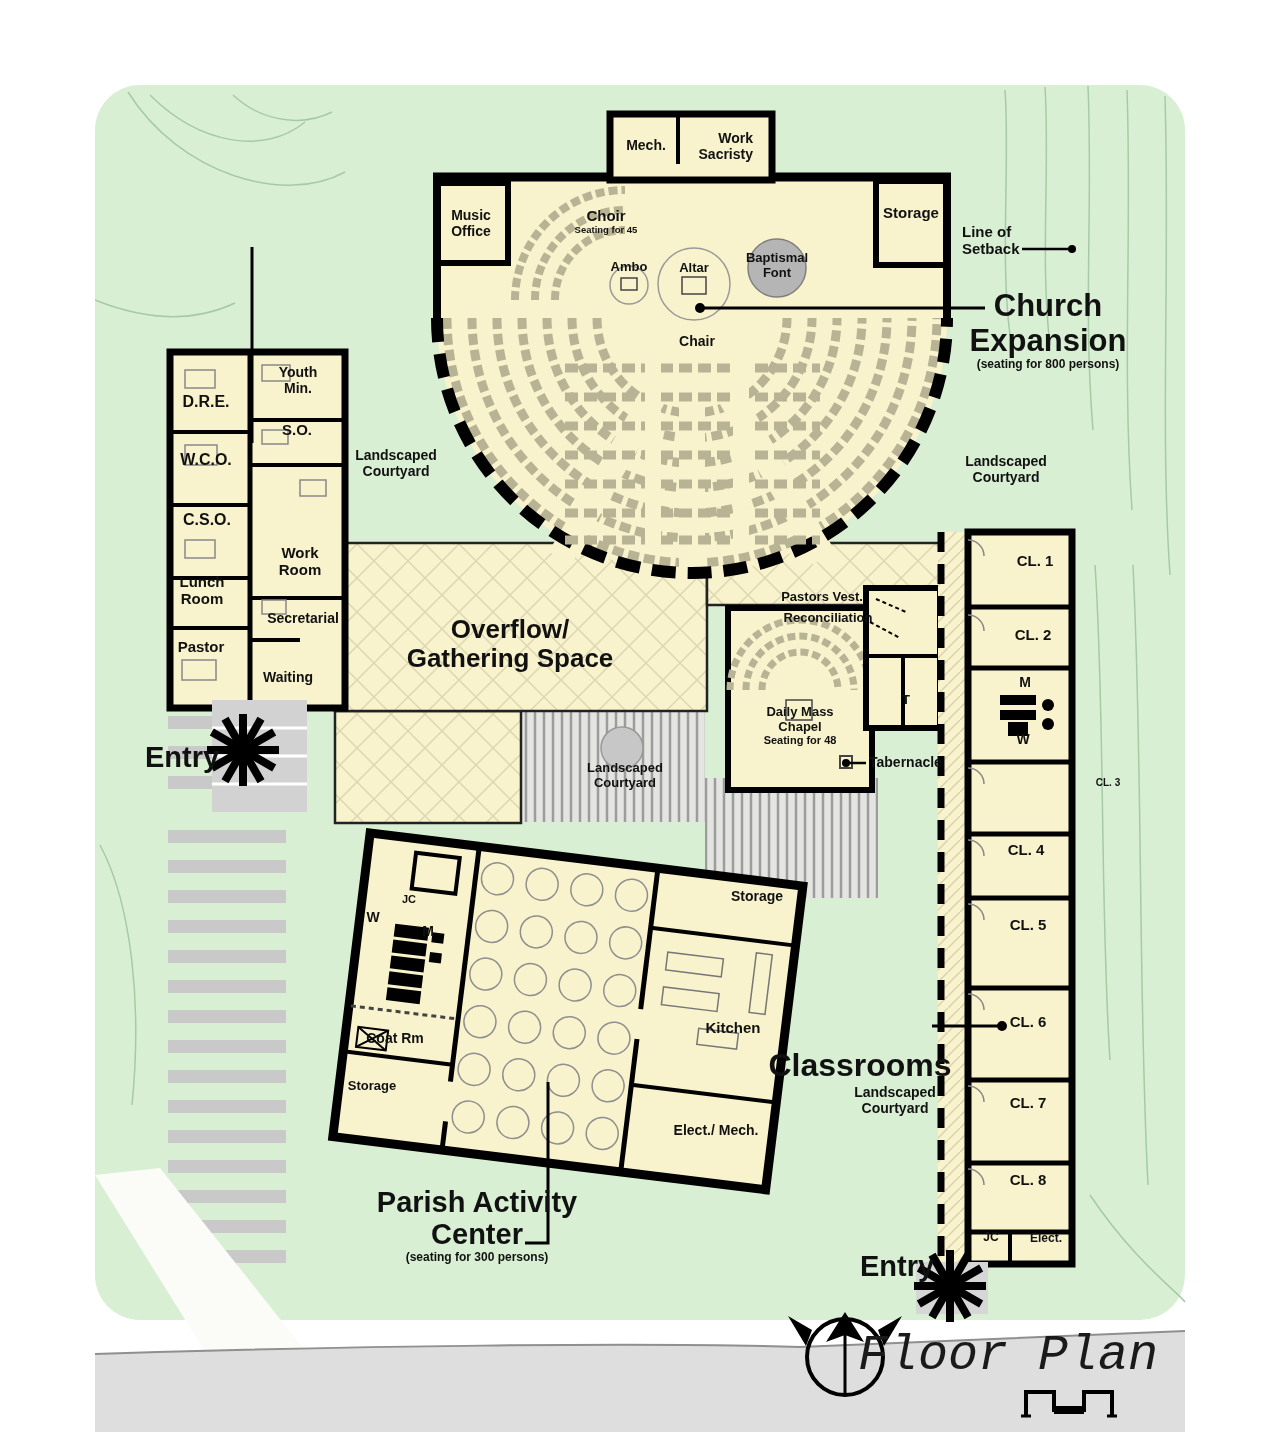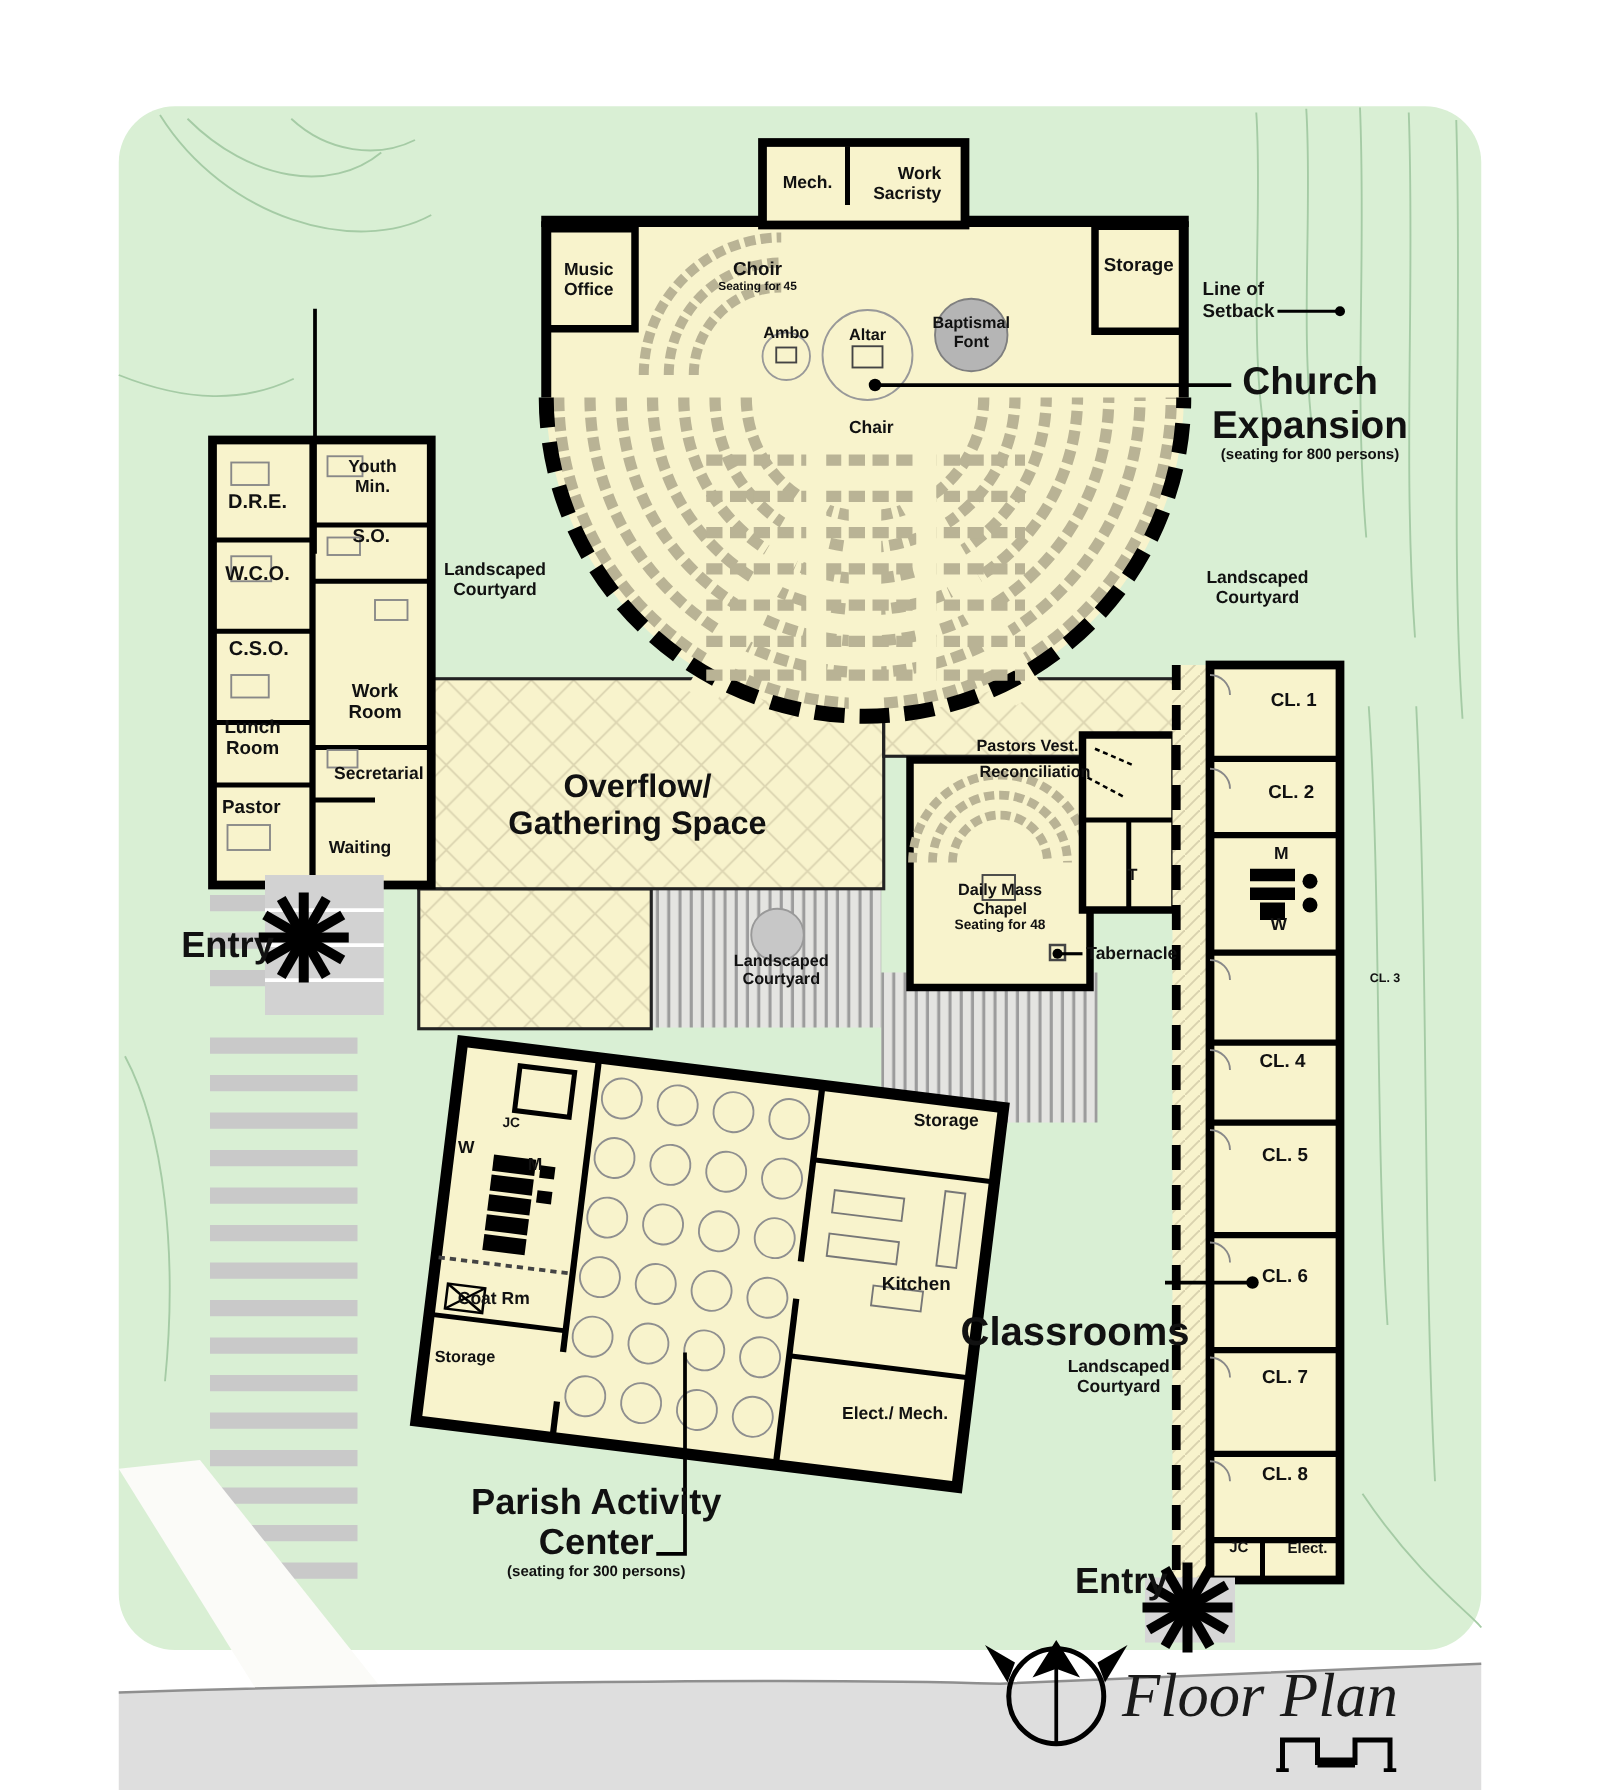--- a/index.html
+++ b/index.html
@@ -3,21 +3,21 @@
 <meta charset="utf-8">
 <title>Floor Plan</title>
 <style>
   html,body{margin:0;padding:0;background:#ffffff;}
   #canvas{position:relative;width:1280px;height:1432px;background:#ffffff;overflow:hidden;
           font-family:"Liberation Sans",sans-serif;}
   #plan-svg{position:absolute;left:0;top:0;}
   .lbl{position:absolute;transform:translate(-50%,-50%);text-align:center;color:#111;
        line-height:1.12;font-weight:bold;white-space:normal;}
   .lbl .sub{display:block;font-weight:bold;}
-  .title-serif{font-family:Liberation Serif, serif;font-style:italic;font-weight:normal;color:#1a1a1a;}
+  .title-serif{font-family:Liberation Mono, monospace;font-style:italic;font-weight:normal;color:#1a1a1a;}
   .left-al{text-align:left;transform:translate(0,-50%);}
 </style>
 </head>
 <body>
 
 <div id="canvas">
 
 <svg id="plan-svg" width="1280" height="1432" viewBox="0 0 1280 1432">
   <defs>
     <pattern id="lattice" width="34" height="34" patternUnits="userSpaceOnUse">

